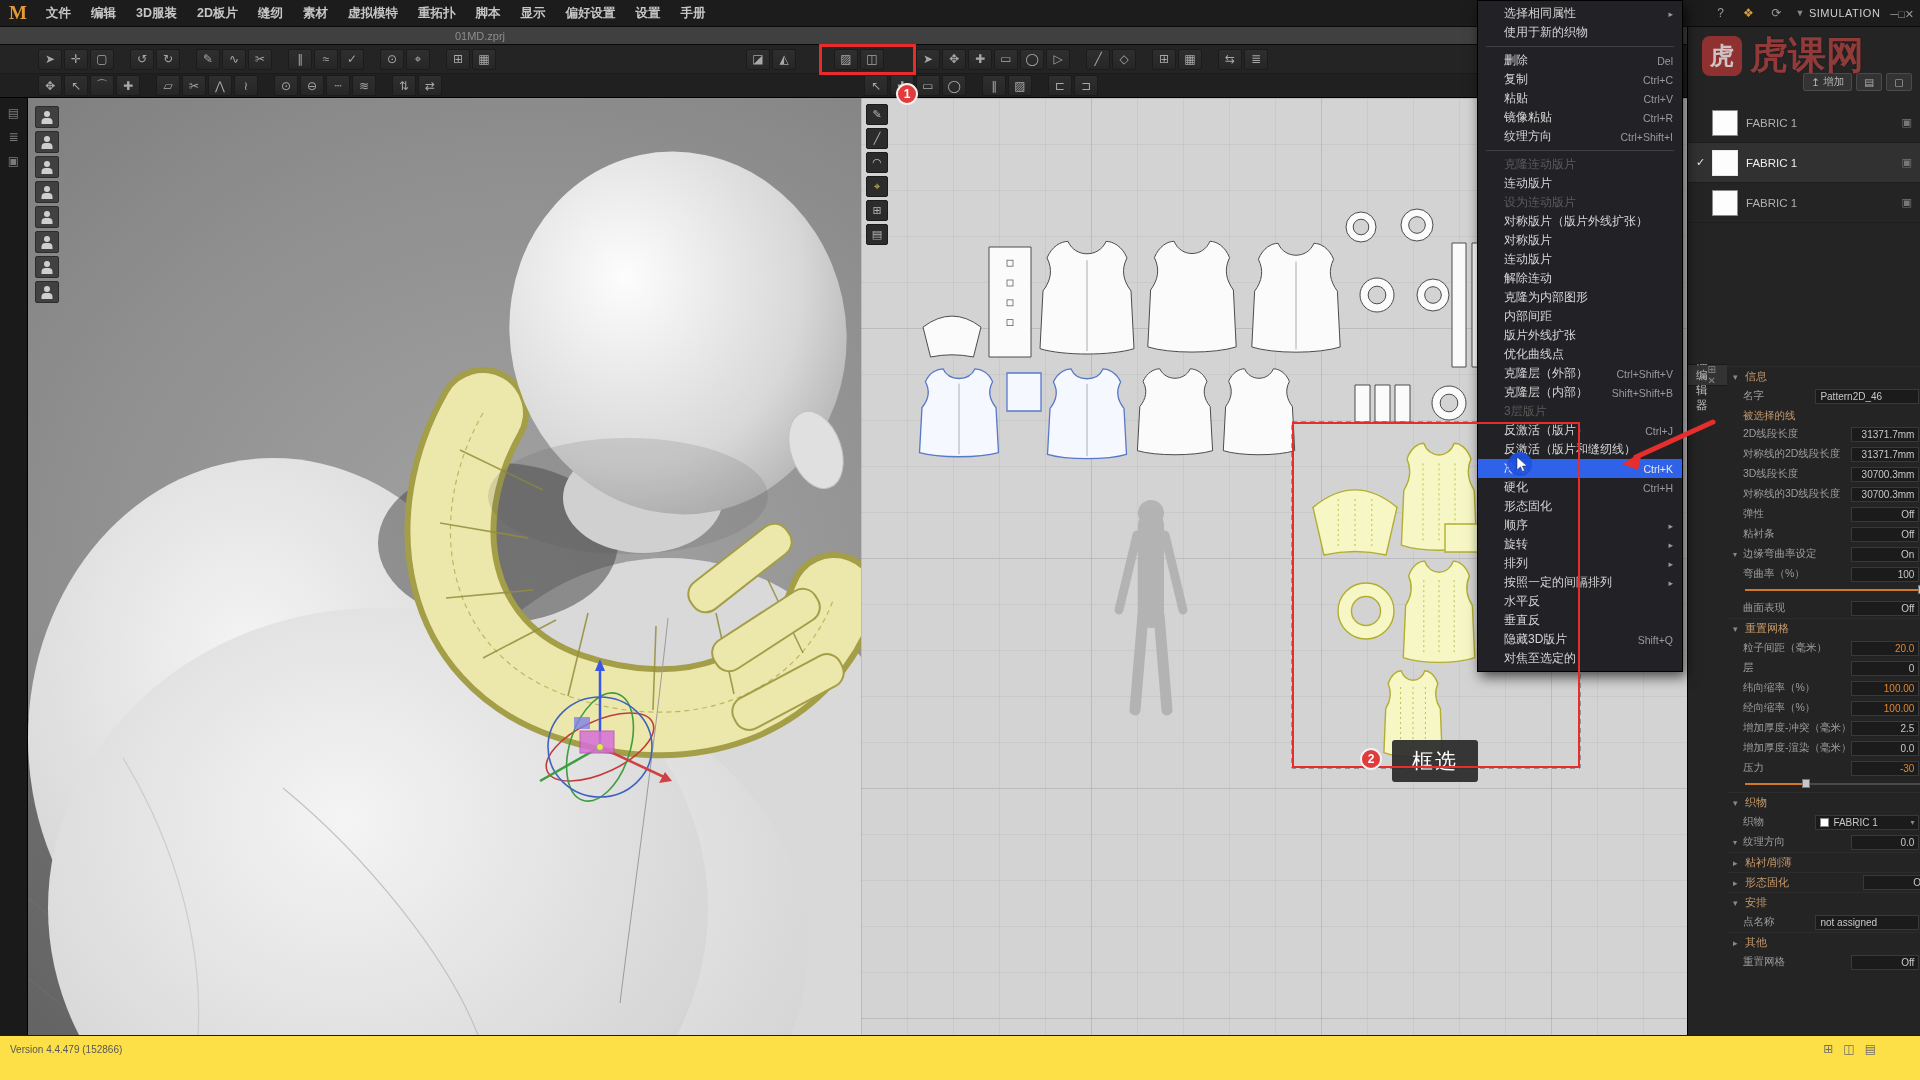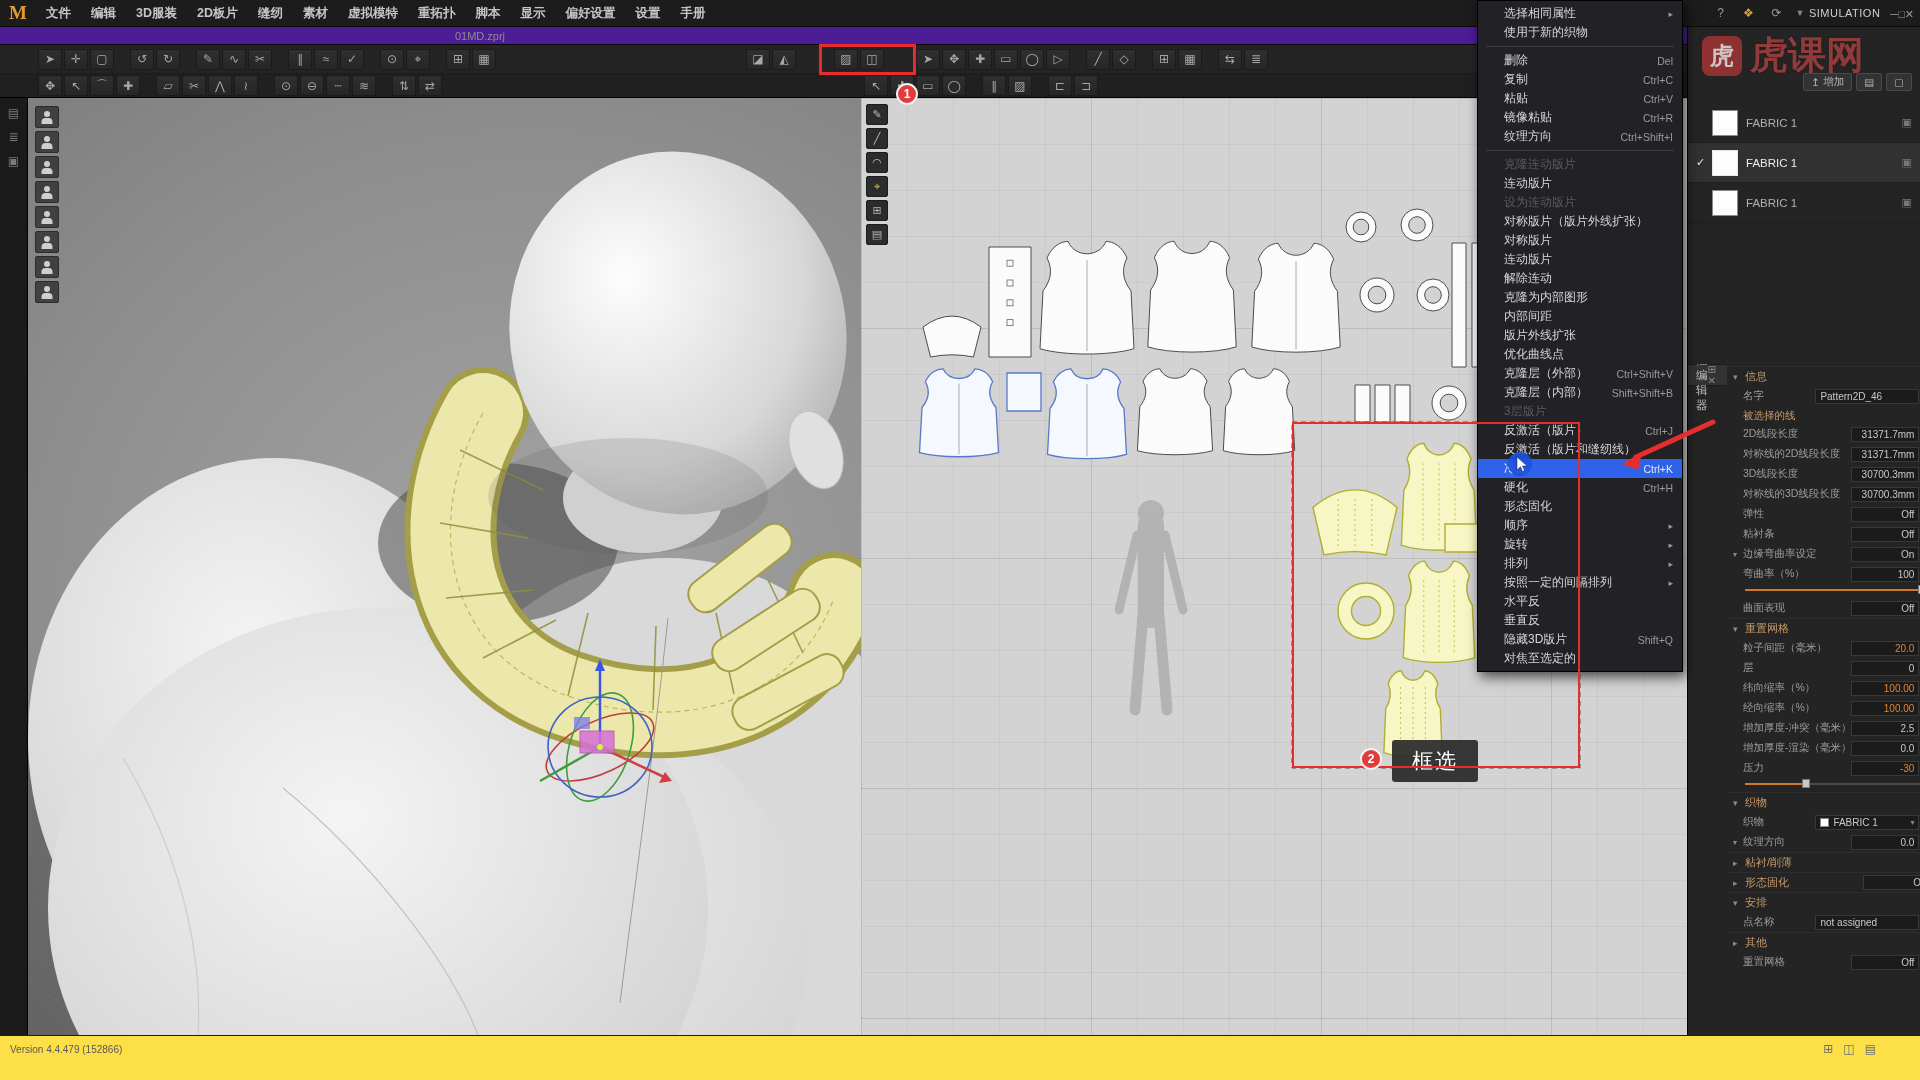--- a/index.html
+++ b/index.html
@@ -10,21 +10,21 @@
   #menubar{position:absolute;top:0;left:0;width:1920px;height:27px;background:#1c1c1c;border-bottom:1px solid #0a0a0a;display:flex;align-items:center;z-index:6}
   #logo{width:36px;text-align:center;color:#e39b35;font-weight:bold;font-size:19px;font-family:"Liberation Serif",serif}
   .menu-item{padding:0 10px;height:27px;line-height:27px;font-size:12.5px;color:#c6c6c6;white-space:nowrap}
   #menubar-right{margin-left:auto;display:flex;align-items:center;gap:10px;padding-right:6px;color:#aaa}
   .mb-ic{font-size:12px;color:#9a9a9a;width:18px;text-align:center}
   #sim-label{font-size:11px;color:#cfcfcf;letter-spacing:.5px;display:flex;align-items:center;gap:4px}
   #sim-label .caret{font-size:9px;color:#888}
   .win-ctl{width:26px;text-align:center;color:#9a9a9a;font-size:11px}
 
   
-  #titlebar{position:absolute;top:27px;left:0;width:1687px;height:18px;background:#4c1d95;z-index:4;border-bottom:1px solid #090909}
+  #titlebar{position:absolute;top:27px;left:0;width:1687px;height:18px;background:#404040;z-index:4;border-bottom:1px solid #090909}
   #doc-title{position:absolute;left:280px;width:400px;text-align:center;font-size:11px;color:#8d8d8d;line-height:18px}
   #pw-title{position:absolute;left:861px;width:826px;text-align:center;font-size:11px;color:#8d8d8d;line-height:18px}
 
   
   .toolbar{position:absolute;left:0;width:1687px;display:flex;align-items:center;padding-left:38px;background:#242424;z-index:3}
   #toolbar1{top:45px;height:29px;border-bottom:1px solid #1b1b1b}
   #toolbar2{top:74px;height:24px;background:#202020;border-bottom:1px solid #000}
   .tb-icon{width:24px;height:21px;margin-right:2px;display:flex;align-items:center;justify-content:center;font-size:12px;color:#a8a8a8;background:linear-gradient(#2f2f2f,#262626);border:1px solid #1b1b1b;border-radius:2px;flex:none}
   .tb-sp{flex:none;height:1px}
 

